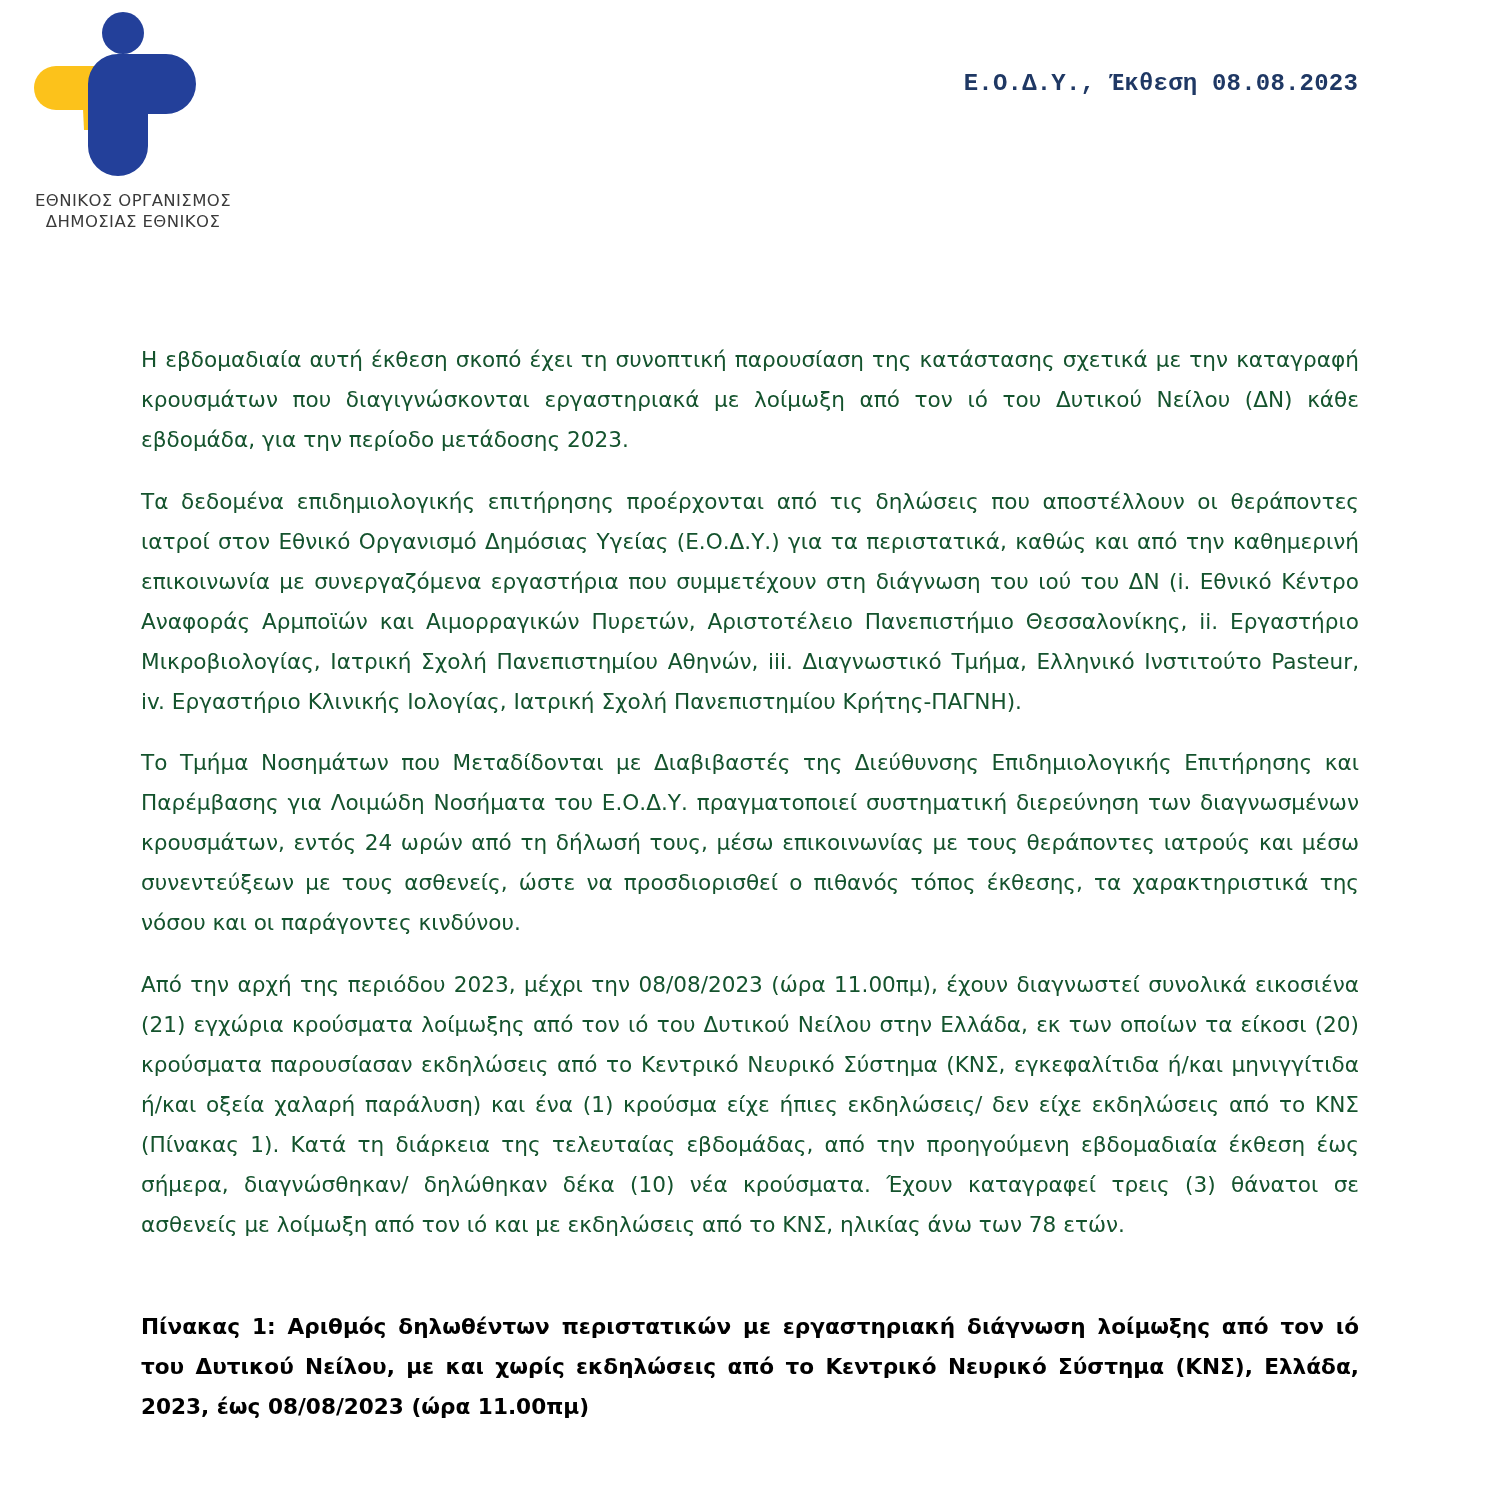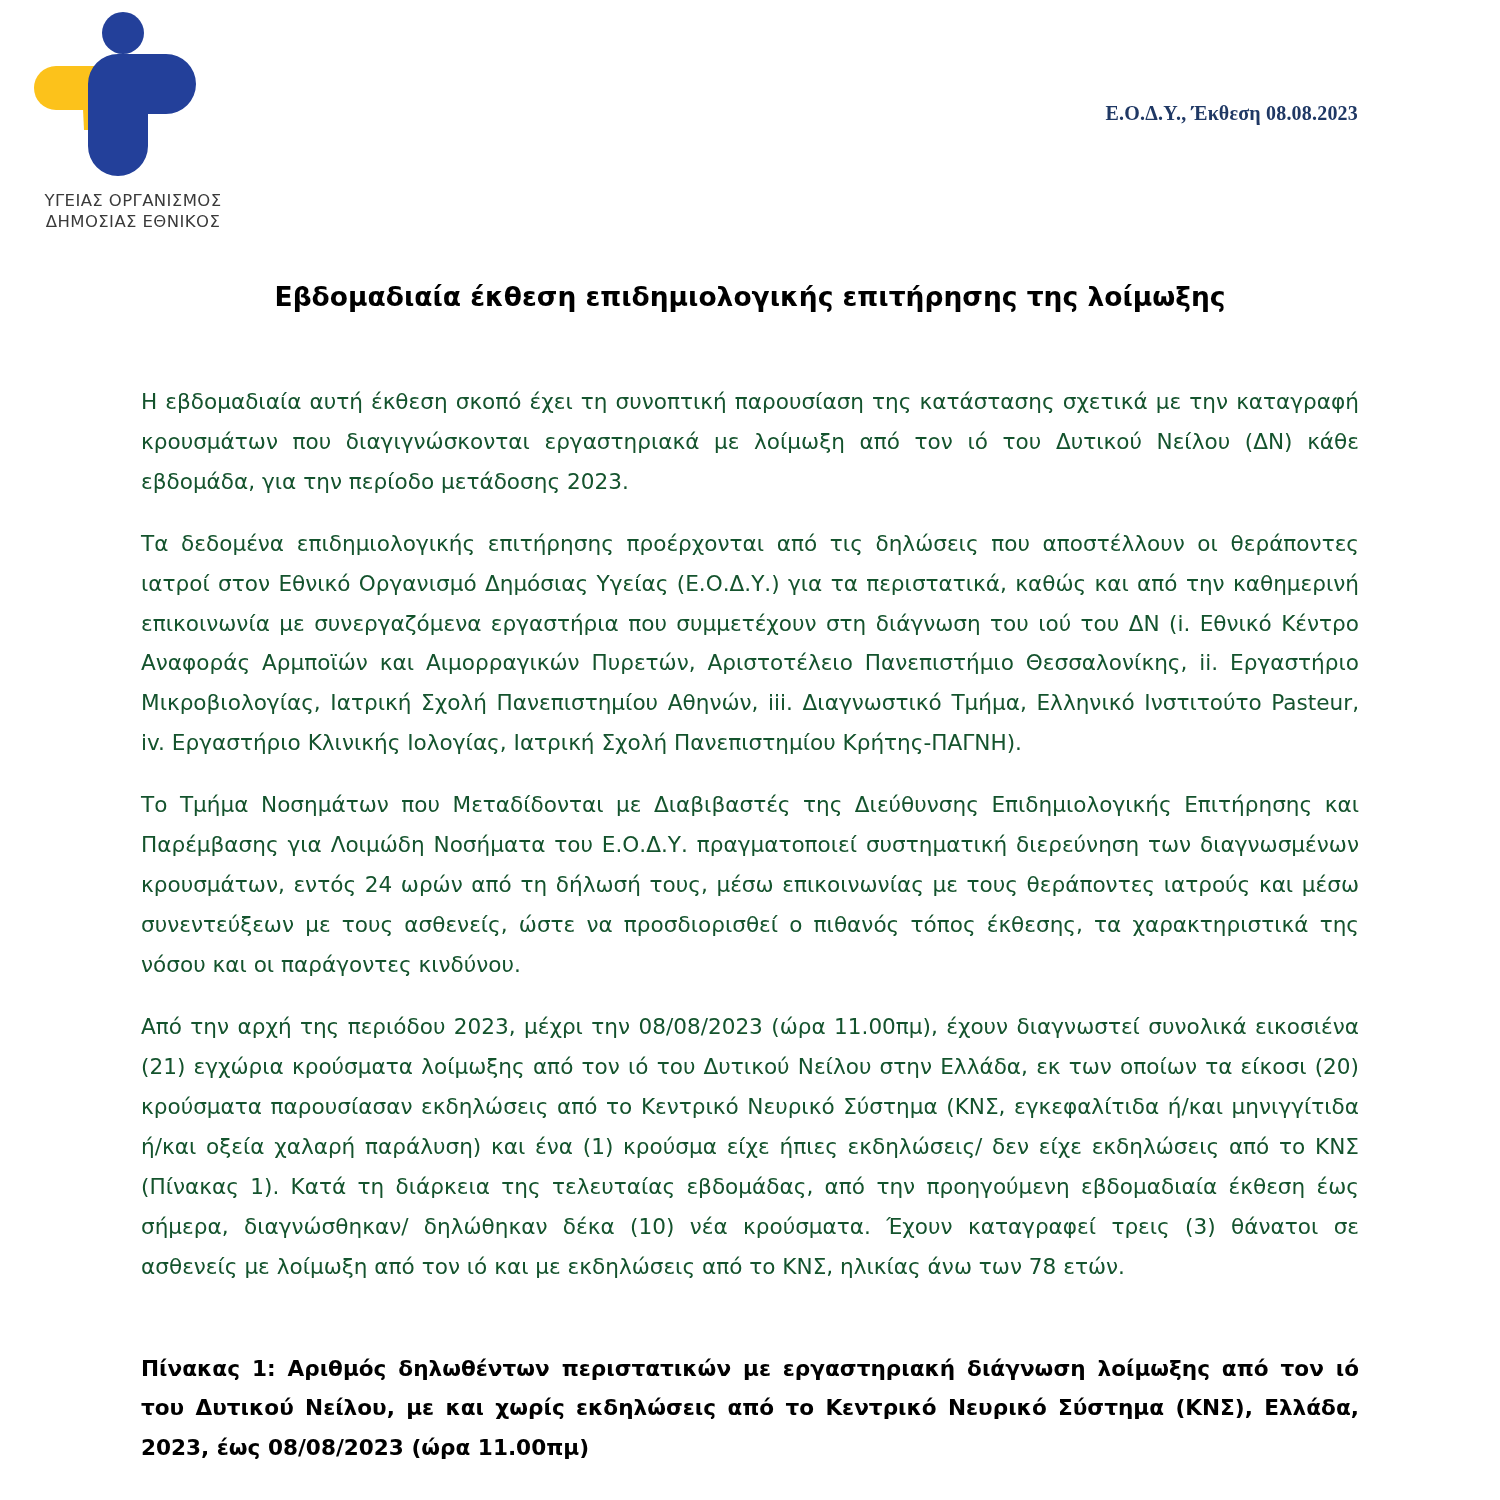--- a/index.html
+++ b/index.html
@@ -56,27 +56,26 @@
     line-height: 1.30;
     letter-spacing: 0.4px;
     color: #3a3a3a;
     white-space: pre-line;
   }
 
   .report-stamp {
     position: absolute;
     right: 142px;
     top: 70px;
-    font-family: Liberation Serif, serif;
-    font-size: 20px;
+    font-family: Liberation Mono, monospace;
+    font-size: 24px;
     font-weight: bold;
     color: #1f3864;
     letter-spacing: 0.2px;
     white-space: nowrap;
-    margin-top: 32px;
   }
 
   
   .doc-title {
     margin: 18px auto 0 auto;
     width: 1218px;
     text-align: center;
     font-family: "DejaVu Sans", "Liberation Sans", sans-serif;
     font-size: 26.5px;
     font-weight: bold;
@@ -128,28 +127,27 @@
           <circle cx="97" cy="25" r="21" fill="#23409a"></circle>
 
           <rect x="8" y="58" width="108" height="44" rx="22" ry="22" fill="#fcc21b"></rect>
           <path d="M56 80 L92 80 L98 122 L58 122 Z" fill="#fcc21b"></path>
 
           <path d="M62 76 a30 30 0 0 1 30 -30 L140 46
                    a30 30 0 0 1 0 60 L122 106 L122 138
                    a30 30 0 0 1 -60 0 Z" fill="#23409a"></path>
         </svg>
       </div>
-      <div class="logo-caption"><span>ΥΓΕΙΑΣ ΟΡΓΑΝΙΣΜΟΣ</span><br><span>ΔΗΜΟΣΙΑΣ ΕΘΝΙΚΟΣ</span></div>
+      <div class="logo-caption"><span>ΕΘΝΙΚΟΣ ΟΡΓΑΝΙΣΜΟΣ</span><br><span>ΔΗΜΟΣΙΑΣ ΕΘΝΙΚΟΣ</span></div>
     </div>
 
     <div class="report-stamp">Ε.Ο.Δ.Υ., Έκθεση  08.08.2023</div>
   </div>
 
   <div class="doc-title">
-    <span class="tline">Εβδομαδιαία έκθεση επιδημιολογικής επιτήρησης της λοίμωξης</span>
   </div>
 
   <div class="content">
     <p class="para">Η εβδομαδιαία αυτή έκθεση σκοπό έχει τη συνοπτική παρουσίαση της κατάστασης σχετικά με την καταγραφή κρουσμάτων που διαγιγνώσκονται εργαστηριακά με λοίμωξη από τον ιό του Δυτικού Νείλου (ΔΝ) κάθε εβδομάδα, για την περίοδο μετάδοσης 2023.</p>
     <p class="para">Τα δεδομένα επιδημιολογικής επιτήρησης προέρχονται από τις δηλώσεις που αποστέλλουν οι θεράποντες ιατροί στον Εθνικό Οργανισμό Δημόσιας Υγείας (Ε.Ο.Δ.Υ.) για τα περιστατικά, καθώς και από την καθημερινή επικοινωνία με συνεργαζόμενα εργαστήρια που συμμετέχουν στη διάγνωση του ιού του ΔΝ (i. Εθνικό Κέντρο Αναφοράς Αρμποϊών και Αιμορραγικών Πυρετών, Αριστοτέλειο Πανεπιστήμιο Θεσσαλονίκης, ii. Εργαστήριο Μικροβιολογίας, Ιατρική Σχολή Πανεπιστημίου Αθηνών, iii. Διαγνωστικό Τμήμα, Ελληνικό Ινστιτούτο Pasteur, iv. Εργαστήριο Κλινικής Ιολογίας, Ιατρική Σχολή Πανεπιστημίου Κρήτης-ΠΑΓΝΗ).</p>
     <p class="para">Το Τμήμα Νοσημάτων που Μεταδίδονται με Διαβιβαστές της Διεύθυνσης Επιδημιολογικής Επιτήρησης και Παρέμβασης για Λοιμώδη Νοσήματα του Ε.Ο.Δ.Υ. πραγματοποιεί συστηματική διερεύνηση των διαγνωσμένων κρουσμάτων, εντός 24 ωρών από τη δήλωσή τους, μέσω επικοινωνίας με τους θεράποντες ιατρούς και μέσω συνεντεύξεων με τους ασθενείς, ώστε να προσδιορισθεί ο πιθανός τόπος έκθεσης, τα χαρακτηριστικά της νόσου και οι παράγοντες κινδύνου.</p>
     <p class="para">Από την αρχή της περιόδου 2023, μέχρι την 08/08/2023 (ώρα 11.00πμ), έχουν διαγνωστεί συνολικά εικοσιένα (21) εγχώρια κρούσματα λοίμωξης από τον ιό του Δυτικού Νείλου στην Ελλάδα, εκ των οποίων τα είκοσι (20) κρούσματα παρουσίασαν εκδηλώσεις από το Κεντρικό Νευρικό Σύστημα (ΚΝΣ, εγκεφαλίτιδα ή/και μηνιγγίτιδα ή/και οξεία χαλαρή  παράλυση) και ένα (1) κρούσμα είχε ήπιες εκδηλώσεις/ δεν είχε εκδηλώσεις από το ΚΝΣ (Πίνακας 1). Κατά τη διάρκεια της τελευταίας εβδομάδας, από την προηγούμενη εβδομαδιαία έκθεση έως σήμερα, διαγνώσθηκαν/ δηλώθηκαν δέκα (10) νέα κρούσματα. Έχουν καταγραφεί τρεις (3) θάνατοι σε ασθενείς με λοίμωξη από τον ιό και με εκδηλώσεις από το ΚΝΣ, ηλικίας άνω των 78 ετών.</p>
 
     <div class="table-caption">Πίνακας 1: Αριθμός δηλωθέντων περιστατικών με εργαστηριακή διάγνωση λοίμωξης από τον ιό του Δυτικού Νείλου, με και χωρίς εκδηλώσεις από το Κεντρικό Νευρικό Σύστημα (ΚΝΣ), Ελλάδα, 2023, έως 08/08/2023 (ώρα 11.00πμ)</div>
   </div>

